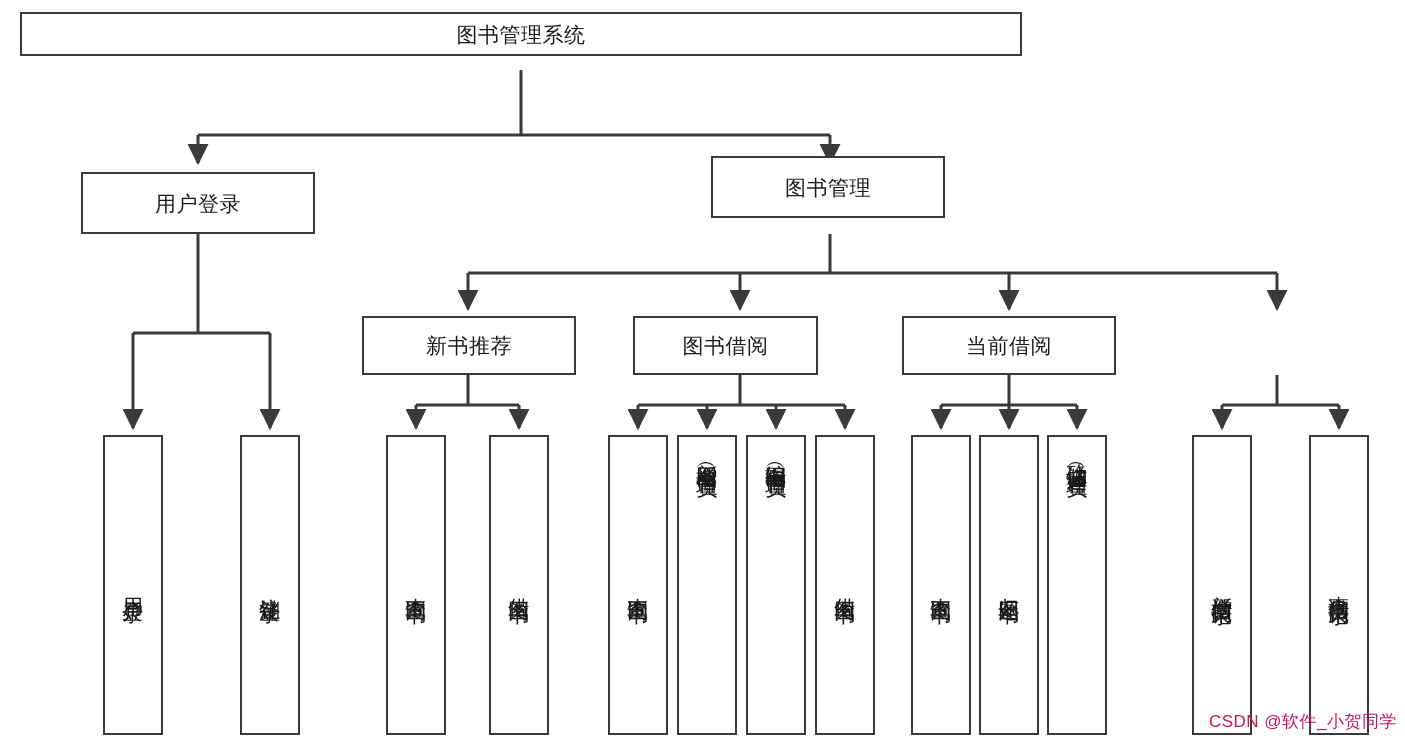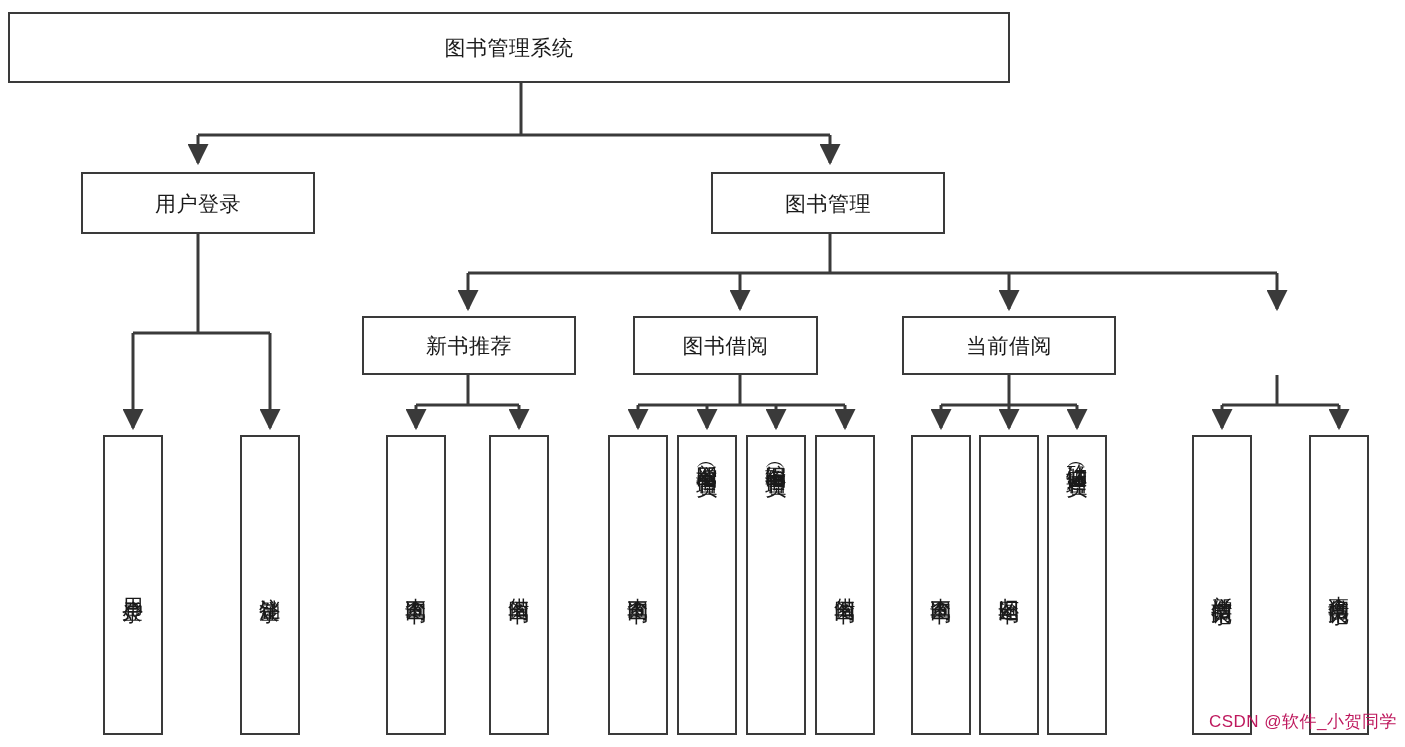--- a/index.html
+++ b/index.html
@@ -121,28 +121,28 @@
       <path d="M 1009 405 L 1009 428" marker-end="url(#arrow)"></path>
       <path d="M 1077 405 L 1077 428" marker-end="url(#arrow)"></path>
 
       <path d="M 1277 375 L 1277 405"></path>
       <path d="M 1222 405 L 1339 405"></path>
       <path d="M 1222 405 L 1222 428" marker-end="url(#arrow)"></path>
       <path d="M 1339 405 L 1339 428" marker-end="url(#arrow)"></path>
     </g>
   </svg>
 
-  <div class="node horizontal" style="left:8px; top:12px; width:1002px; height:71px;text-align:right;">
+  <div class="node horizontal" style="left:20px; top:12px; width:1002px; height:44px;text-align:right;">
     <span class="node-label">图书管理系统</span>
   </div>
 
   <div class="node horizontal" style="left:81px; top:172px; width:234px; height:62px;">
     <span class="node-label">用户登录</span>
   </div>
-  <div class="node horizontal" style="left:711px; top:172px; width:234px; height:62px;text-align:right;">
+  <div class="node horizontal" style="left:711px; top:156px; width:234px; height:62px;text-align:right;">
     <span class="node-label">图书管理</span>
   </div>
 
   <div class="node horizontal" style="left:362px; top:316px; width:214px; height:59px;">
     <span class="node-label">新书推荐</span>
   </div>
   <div class="node horizontal" style="left:633px; top:316px; width:185px; height:59px;">
     <span class="node-label">图书借阅</span>
   </div>
   <div class="node horizontal" style="left:902px; top:316px; width:214px; height:59px;">

